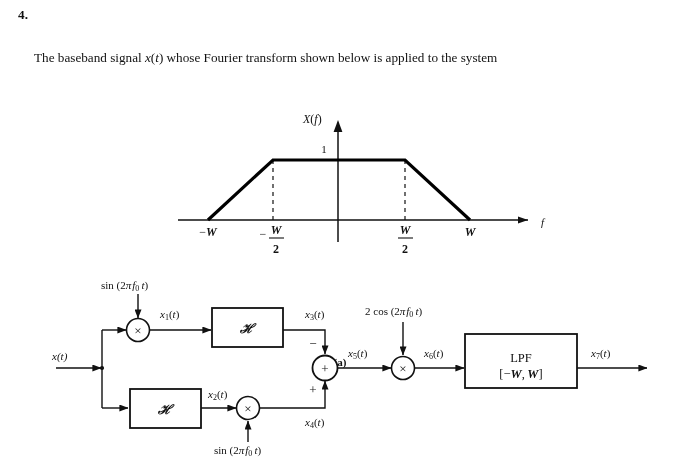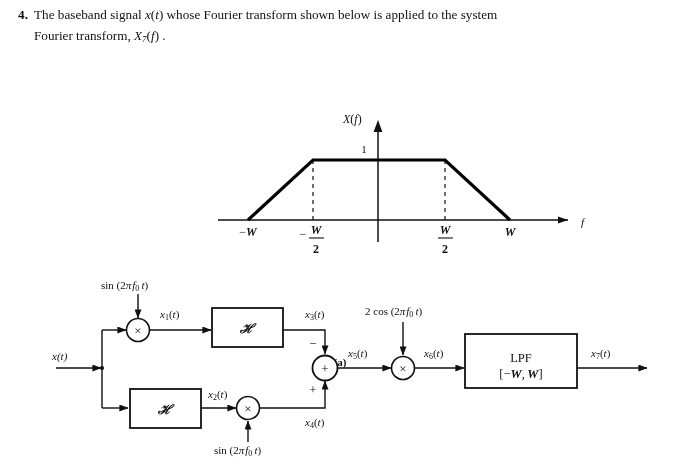--- a/index.html
+++ b/index.html
@@ -14,27 +14,27 @@
   .problem{
     position:absolute;left:0;top:4px;width:686px;
     font-size:13.2px;line-height:21px;
   }
   .prob-row{display:flex;align-items:flex-start;}
   .prob-num{
     width:28px;flex:0 0 28px;text-align:right;padding-right:6px;
     font-weight:bold;font-size:13.2px;line-height:21px;
   }
   .prob-body{flex:1 1 auto;padding-right:6px;}
-  .prob-line{white-space:nowrap;}
+  .prob-line{white-space:nowrap;margin-top:43px;}
   .it{font-style:italic;}
   .sub{font-size:9px;vertical-align:-2px;font-style:italic;}
   .calH{font-family:"DejaVu Serif",serif;font-style:italic;font-weight:bold;}
 
   
-  .fig-a{position:absolute;left:0;top:108px;width:563px;height:160px;padding-left:40px;}
+  .fig-a{position:absolute;left:0;top:108px;width:563px;height:160px;}
   .fig-a svg{display:block;}
   .cap-a{
     position:absolute;left:320px;top:248px;width:40px;
     text-align:center;font-size:11px;font-weight:bold;
   }
 
   
   .fig-b{position:absolute;left:0;top:270px;width:686px;height:192px;}
   .fig-b svg{display:block;}
 
@@ -47,23 +47,20 @@
 
 <div id="root">
 
   <div class="problem">
     <div class="prob-row">
       <div class="prob-num">4.</div>
       <div class="prob-body">
         <div class="prob-line">
           The baseband signal <span class="it">x</span>(<span class="it">t</span>) whose Fourier transform shown below is applied to the system
         </div>
-        <div class="prob-line">
-          Fourier transform, <span class="it">X</span><span class="sub">7</span>(<span class="it">f</span>) .
-        </div>
       </div>
     </div>
   </div>
 
   <div class="fig-a">
     <svg width="686" height="160" viewBox="0 0 686 160">
 
       <g>
         <line x1="178" y1="112" x2="528" y2="112" stroke="#111" stroke-width="1.3"></line>
         <polygon points="528,112 518,108.4 518,115.6" fill="#111"></polygon>

